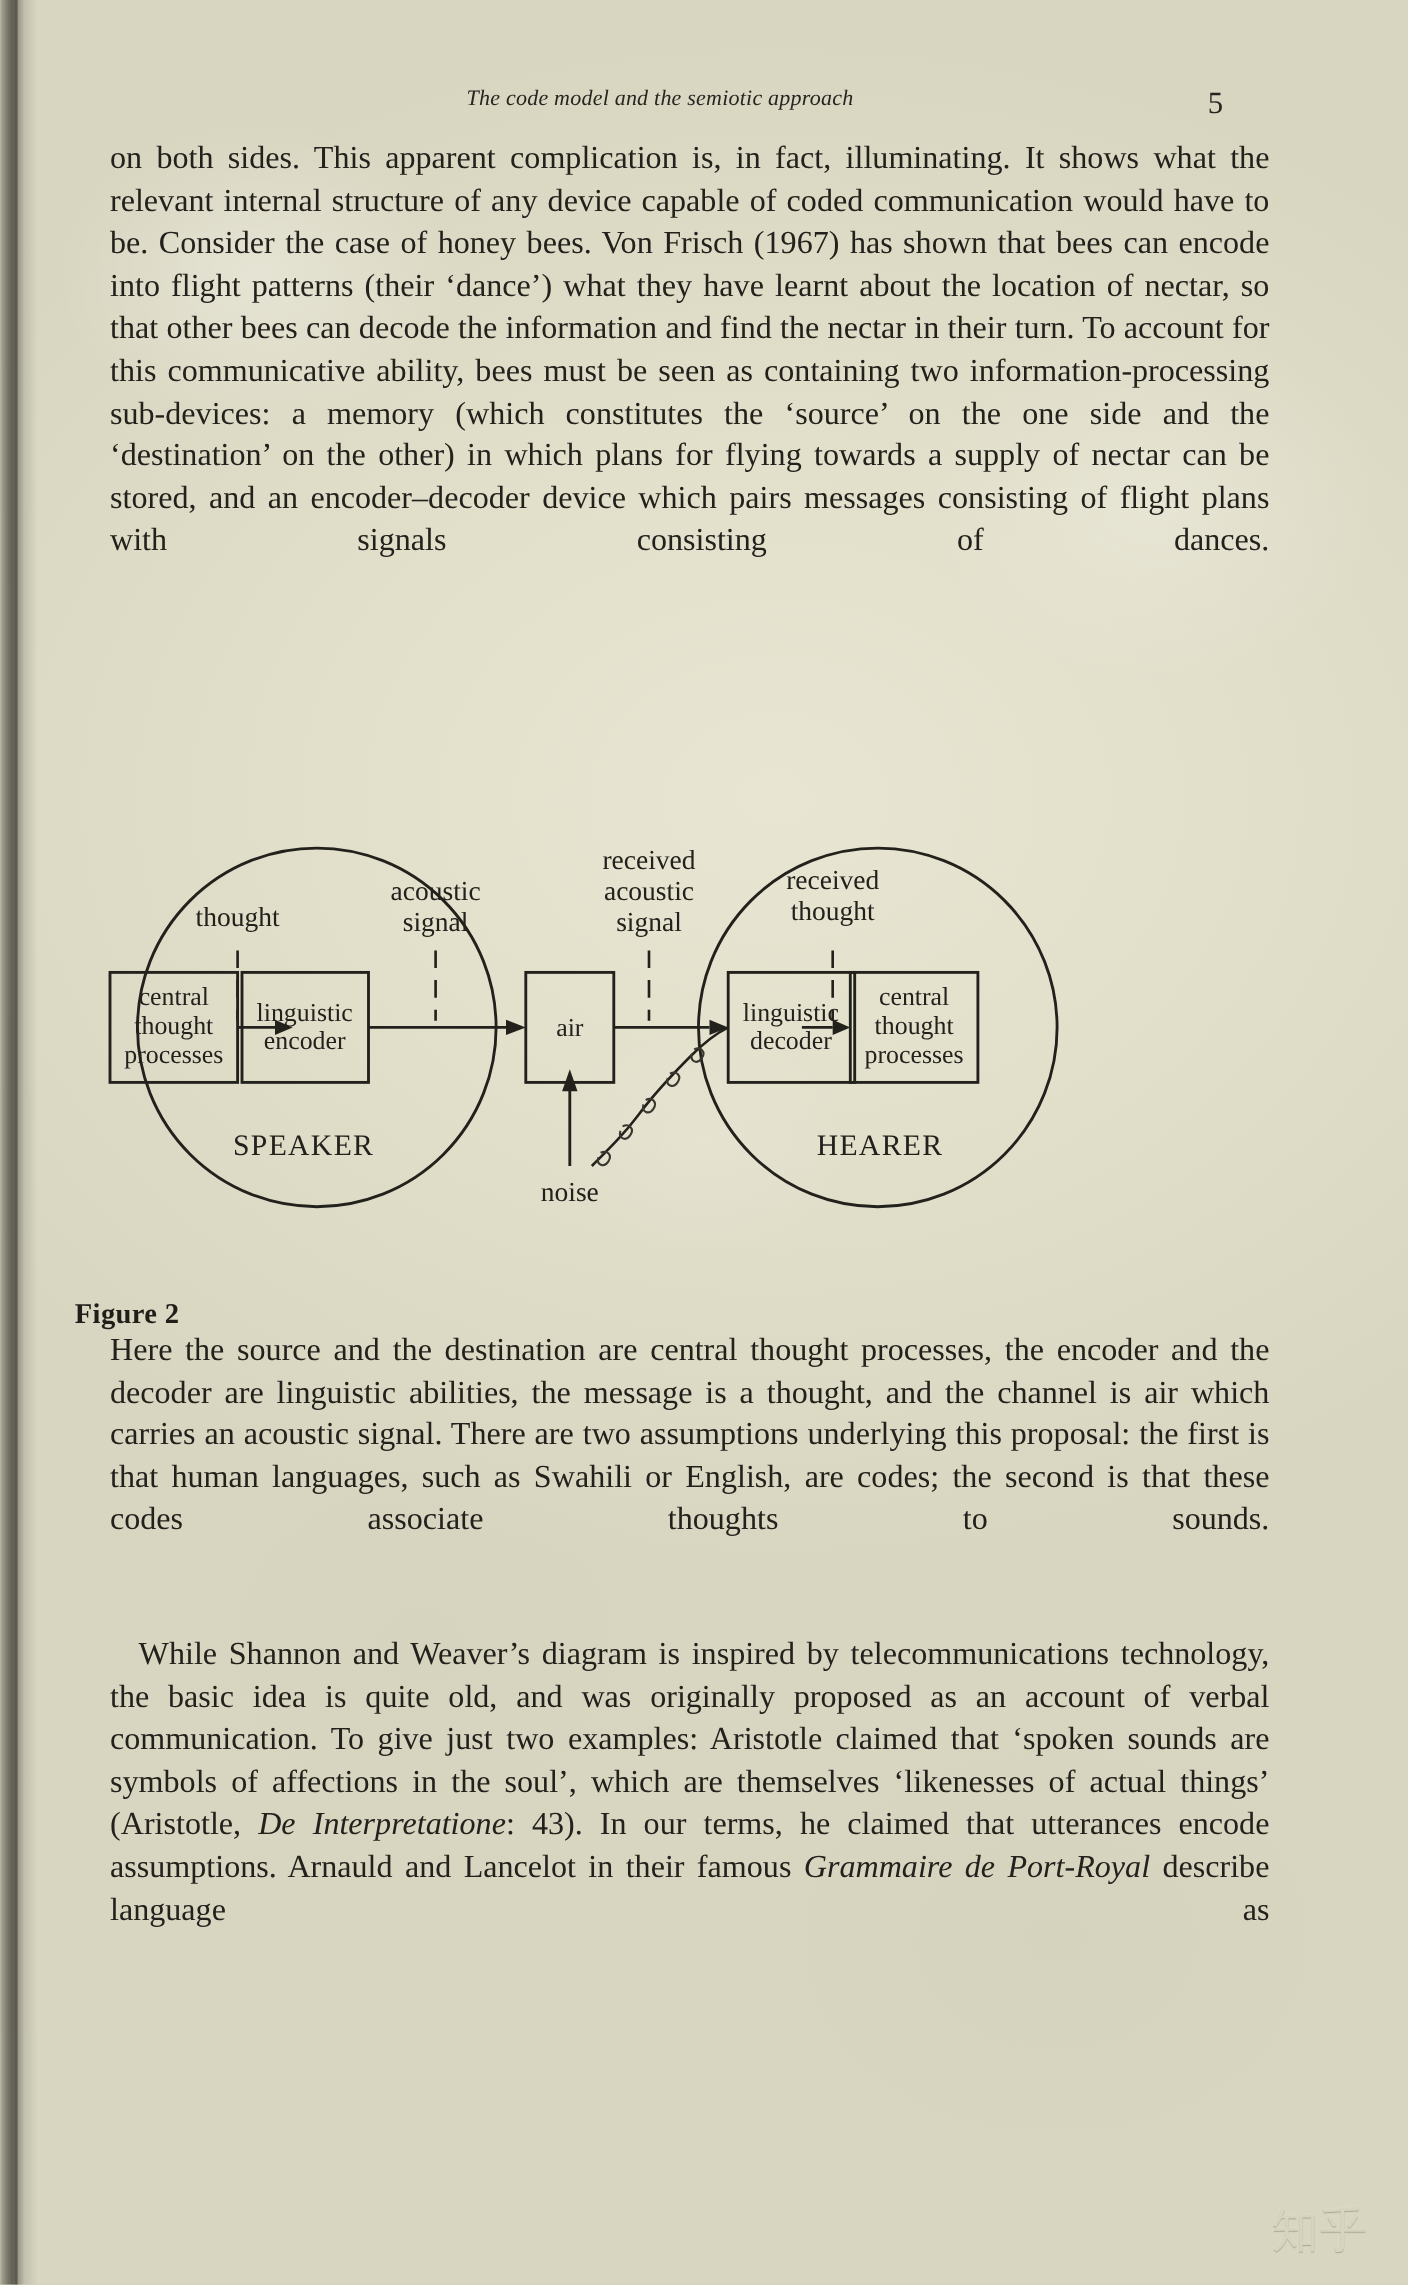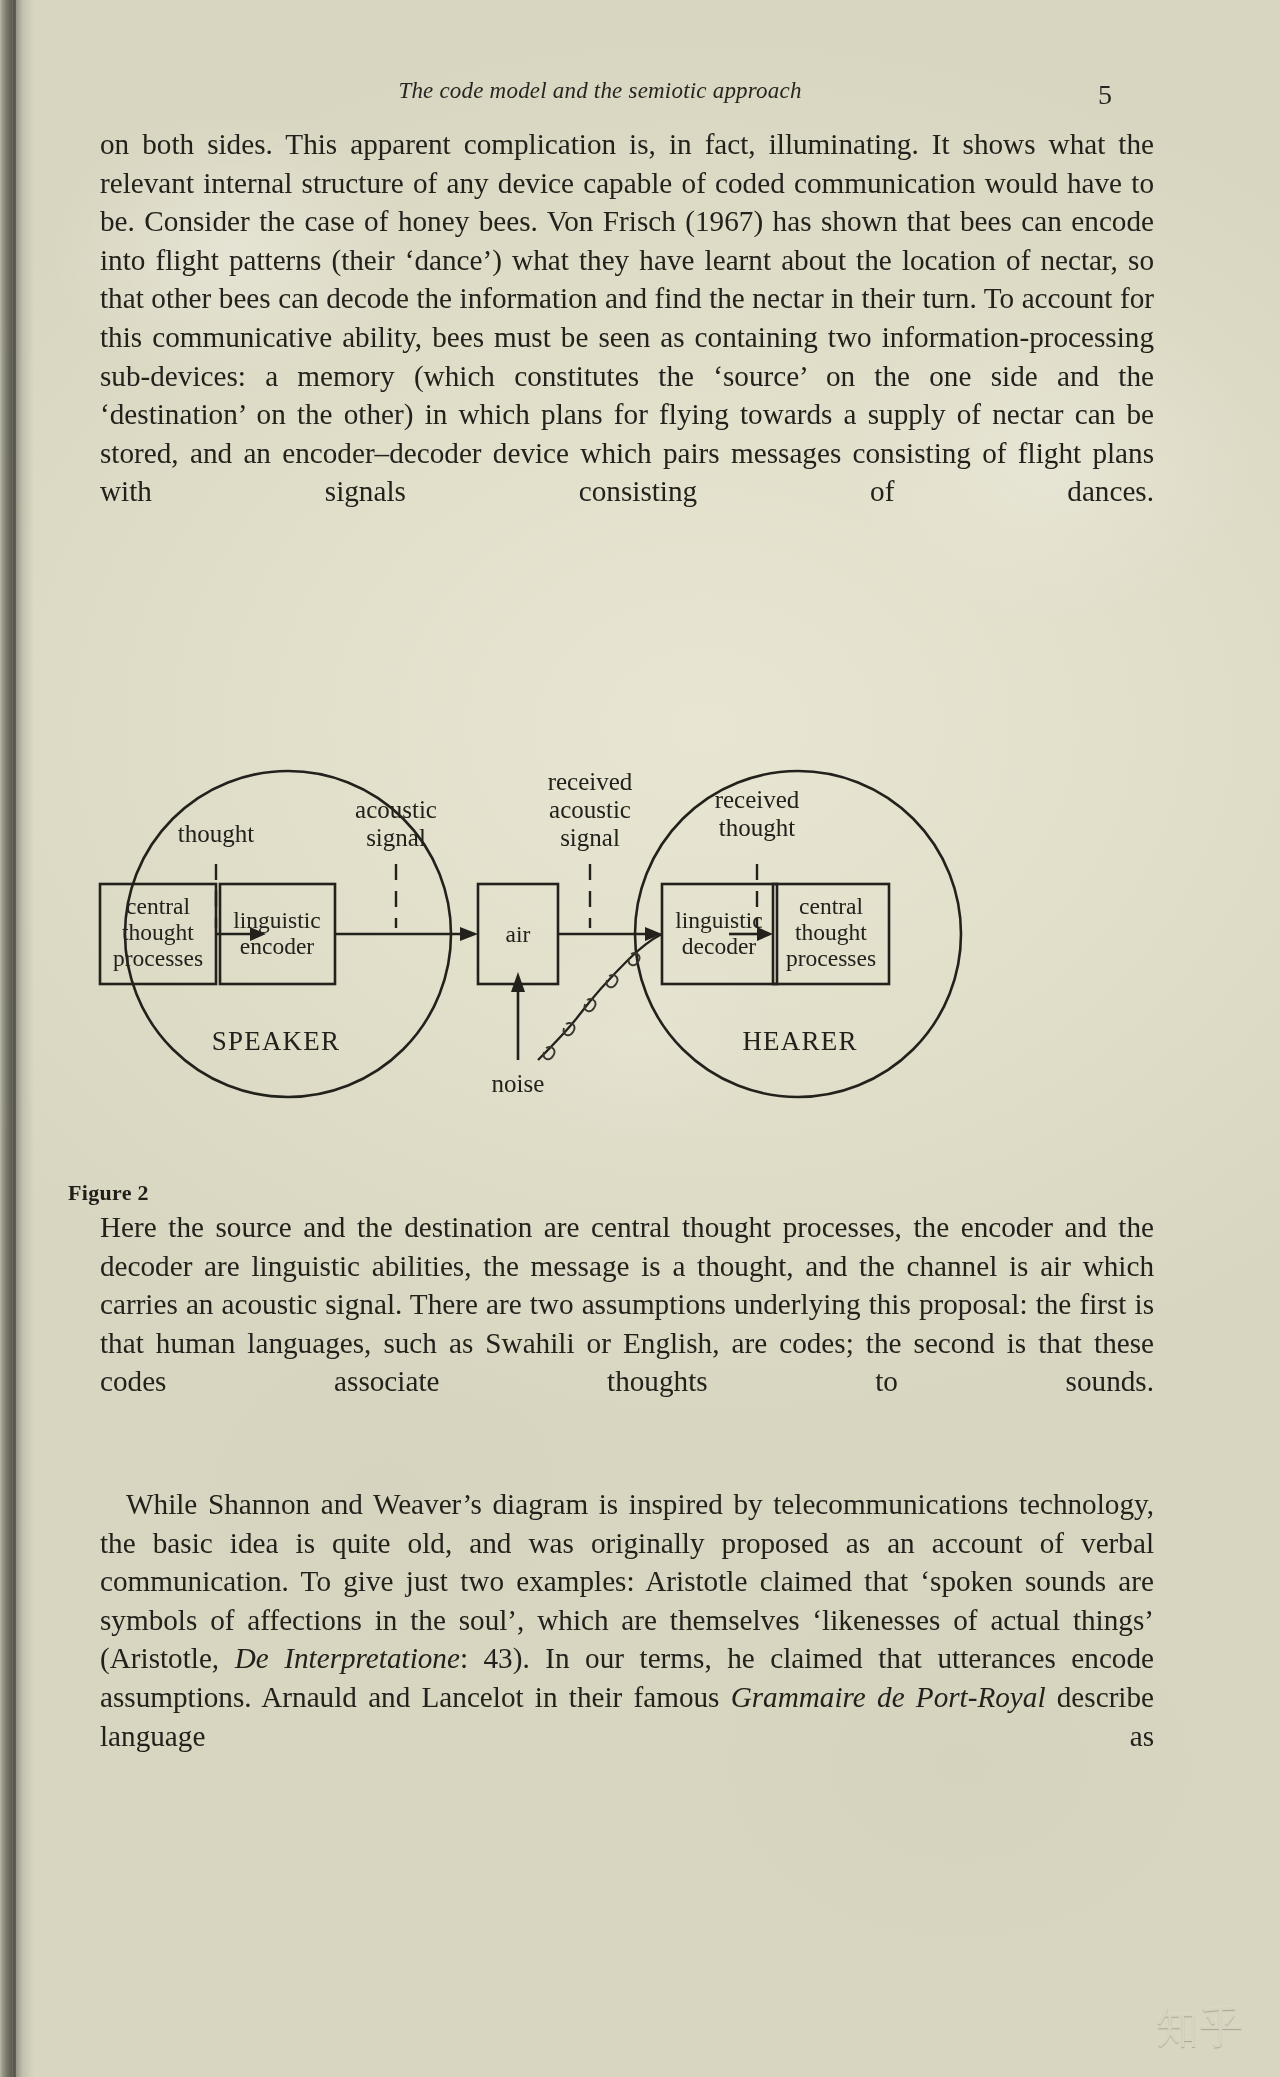--- a/index.html
+++ b/index.html
@@ -67,21 +67,21 @@
     left: 70px;
     top: 78px;
     width: 1060px;
     height: 40px;
   }
   .runhead-title {
     position: absolute;
     left: 0; right: 0;
     text-align: center;
     font-style: italic;
-    font-size: 23px;
+    font-size: 20px;
     color: #272520;
     letter-spacing: .2px;
     font-family: "Liberation Serif", "DejaVu Serif", serif;
   }
   .runhead-folio {
     position: absolute;
     right: 18px;
     top: 1px;
     font-size: 28px;
     color: #272520;
@@ -123,21 +123,21 @@
     top: 742px;
     width: 1060px;
     height: 400px;
   }
   .figure svg { display: block; }
 
   .fig-caption {
     position: absolute;
     left: 68px;
     top: 1180px;
-    font-size: 22px;
+    font-size: 26px;
     font-weight: bold;
     color: #201e19;
     letter-spacing: .3px;
   }
 
   
   .watermark {
     position: absolute;
     right: 36px;
     bottom: 20px;

